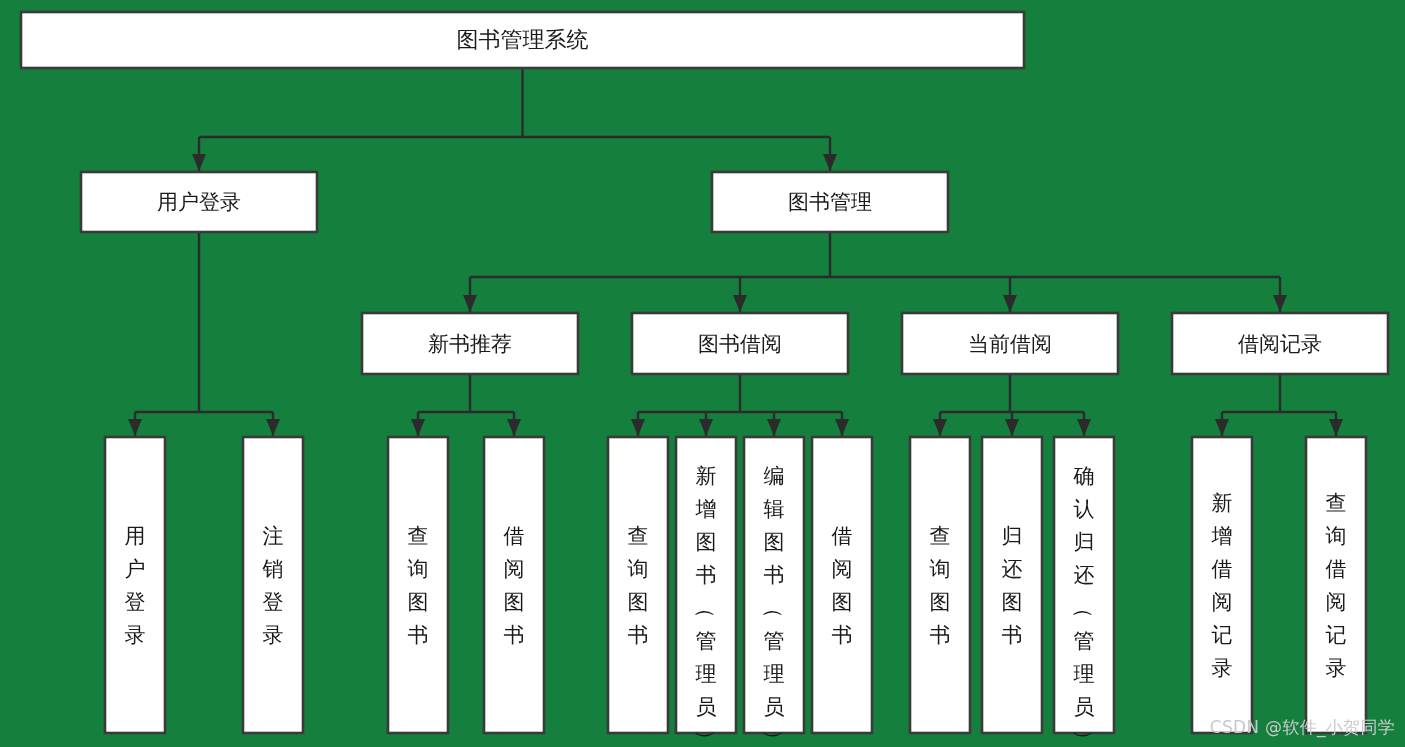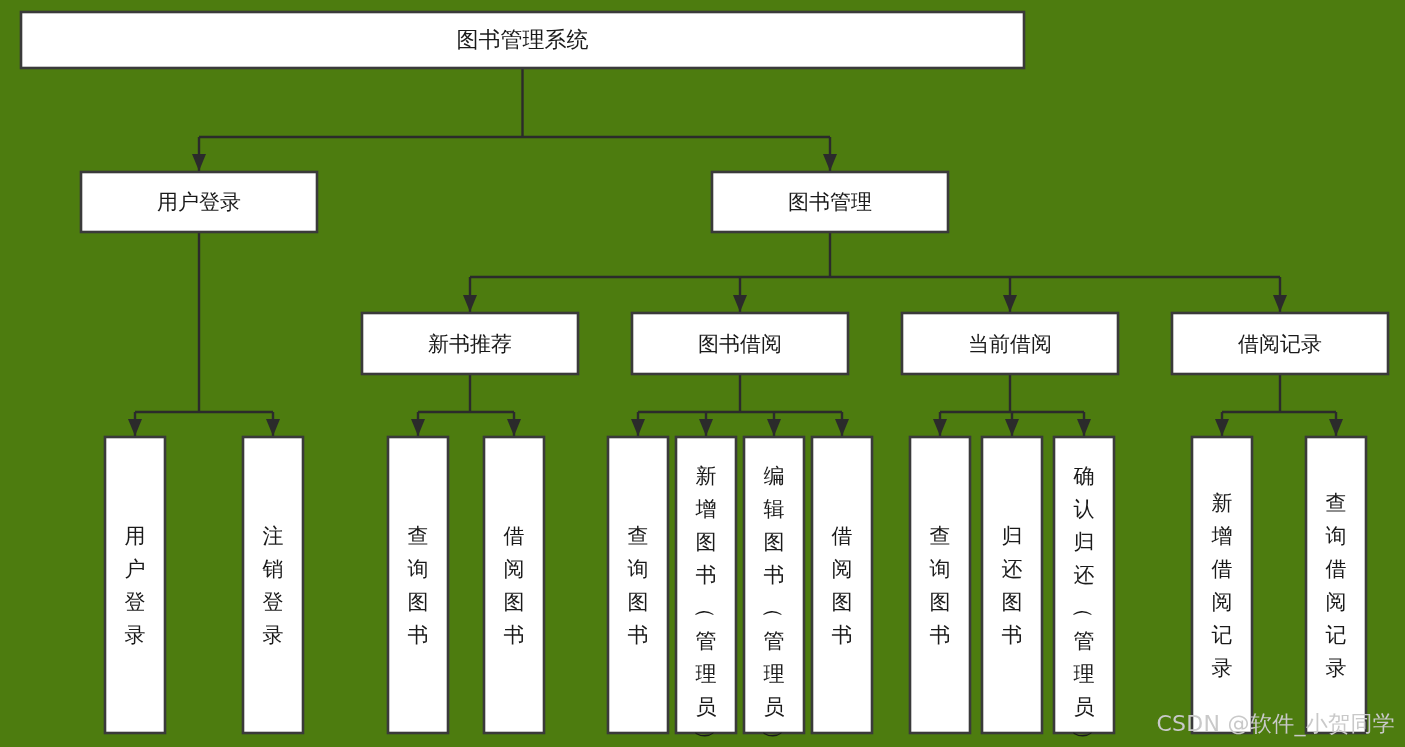--- a/index.html
+++ b/index.html
@@ -10,21 +10,21 @@
   body {
     width: 1405px;
     height: 747px;
     font-family: "DejaVu Sans", "Liberation Sans", sans-serif;
     overflow: hidden;
   }
   #diagram-root {
     position: relative;
     width: 1405px;
     height: 747px;
-    background: #4d7c0f;
+    background: #15803d;
   }
   svg#tree-svg {
     position: absolute;
     left: 0;
     top: 0;
     width: 1405px;
     height: 747px;
     display: block;
   }
   .node-box {
@@ -53,21 +53,21 @@
   }
   .arrow-head {
     fill: #2b2b2b;
     stroke: none;
   }
   .watermark {
     position: absolute;
     right: 10px;
     bottom: 8px;
     color: #c9c9c9;
-    font-size: 22px;
+    font-size: 17px;
     font-family: "DejaVu Sans", "Liberation Sans", sans-serif;
     white-space: nowrap;
     letter-spacing: 0.3px;
     user-select: none;
   }
 </style>
 </head>
 <body>
 
 <div id="diagram-root">

